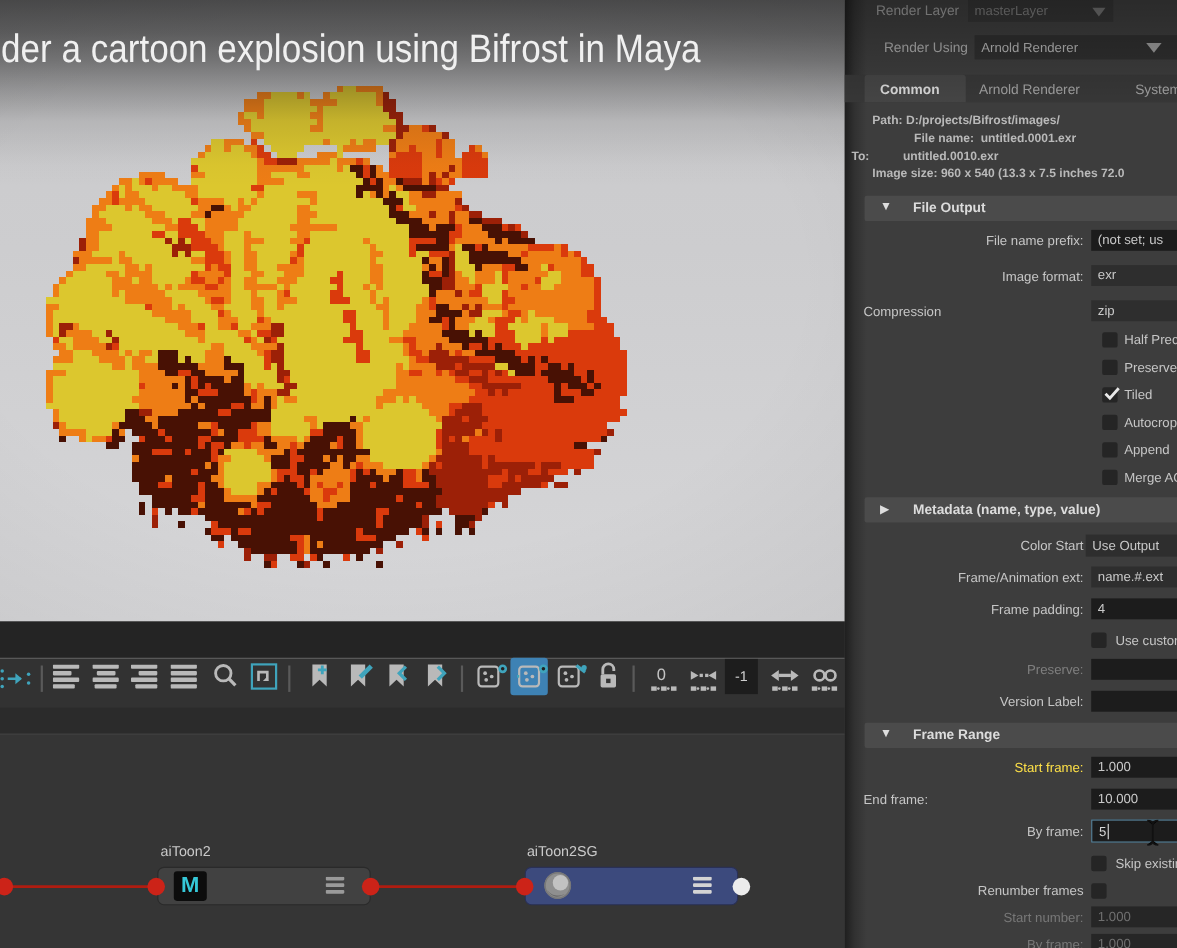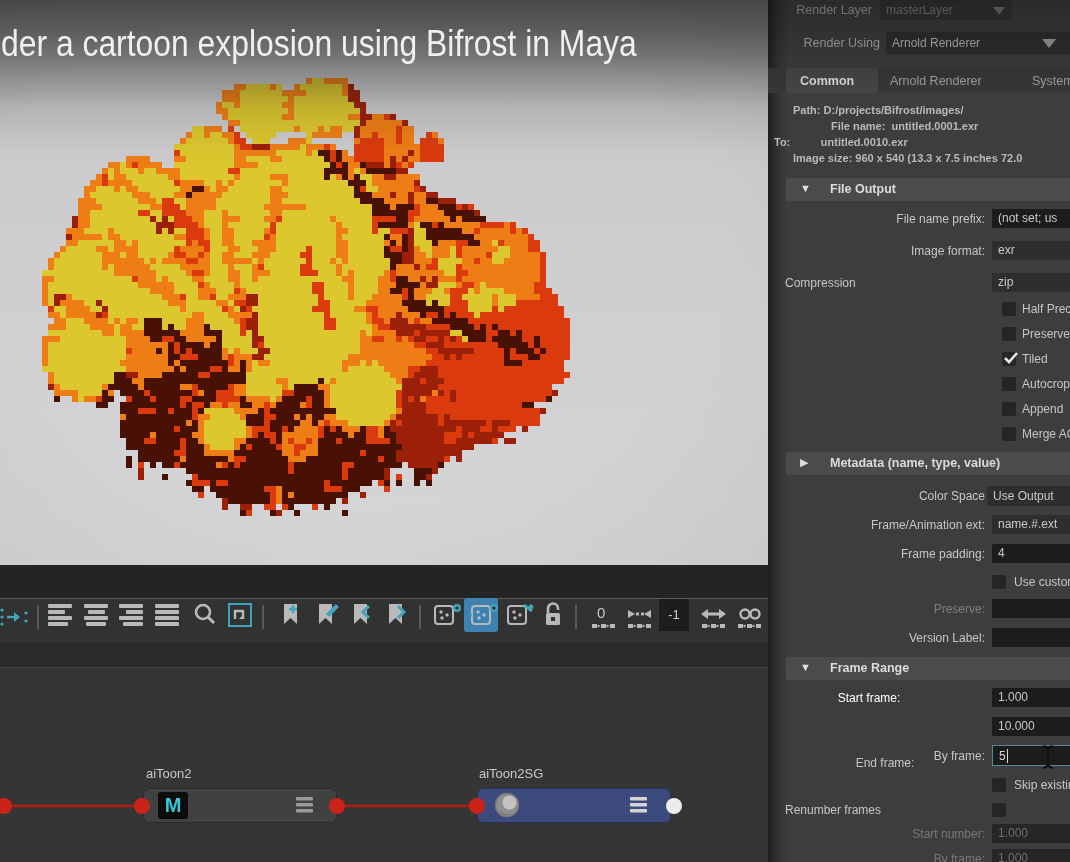--- a/index.html
+++ b/index.html
@@ -243,50 +243,50 @@
 <div style="position:absolute;left:1022px;top:352px;color:#c6c6c6;font:normal 12px 'Liberation Sans';white-space:nowrap">Tiled</div>
 <div style="position:absolute;left:1002px;top:377px;width:14px;height:14px;background:#252525;border-radius:2px"></div>
 <div style="position:absolute;left:1022px;top:377px;color:#c6c6c6;font:normal 12px 'Liberation Sans';white-space:nowrap">Autocrop</div>
 <div style="position:absolute;left:1002px;top:402px;width:14px;height:14px;background:#252525;border-radius:2px"></div>
 <div style="position:absolute;left:1022px;top:402px;color:#c6c6c6;font:normal 12px 'Liberation Sans';white-space:nowrap">Append</div>
 <div style="position:absolute;left:1002px;top:427px;width:14px;height:14px;background:#252525;border-radius:2px"></div>
 <div style="position:absolute;left:1022px;top:427px;color:#c6c6c6;font:normal 12px 'Liberation Sans';white-space:nowrap">Merge AOVs</div>
 <div style="position:absolute;left:786px;top:452px;width:292px;height:23px;background:#4b4b4b;border-radius:2px;"></div>
 <div style="position:absolute;left:800px;top:456px;color:#dedede;font:11px 'Liberation Sans'">▶</div>
 <div style="position:absolute;left:830px;top:456px;color:#dcdcdc;font:bold 12.5px 'Liberation Sans'">Metadata (name, type, value)</div>
-<div style="position:absolute;left:785px;top:489px;width:200px;text-align:right;color:#c6c6c6;font:normal 12px 'Liberation Sans';white-space:nowrap">Color Space</div>
+<div style="position:absolute;left:785px;top:489px;width:200px;text-align:right;color:#c6c6c6;font:normal 12px 'Liberation Sans';white-space:nowrap">Color Start</div>
 <div style="position:absolute;left:987px;top:486px;width:91px;height:20px;background:#2e2e2e;color:#c9c9c9;font:12px 'Liberation Sans';line-height:20px;padding-left:6px;box-sizing:border-box;white-space:nowrap;overflow:hidden">Use Output</div>
 <div style="position:absolute;left:785px;top:518px;width:200px;text-align:right;color:#c6c6c6;font:normal 12px 'Liberation Sans';white-space:nowrap">Frame/Animation ext:</div>
 <div style="position:absolute;left:992px;top:515px;width:80px;height:19px;background:#2e2e2e;color:#c9c9c9;font:12px 'Liberation Sans';line-height:19px;padding-left:6px;box-sizing:border-box;white-space:nowrap;overflow:hidden">name.#.ext</div>
 <div style="position:absolute;left:785px;top:547px;width:200px;text-align:right;color:#c6c6c6;font:normal 12px 'Liberation Sans';white-space:nowrap">Frame padding:</div>
 <div style="position:absolute;left:992px;top:544px;width:80px;height:19px;background:#1c1c1c;color:#c9c9c9;font:12px 'Liberation Sans';line-height:19px;padding-left:6px;box-sizing:border-box;white-space:nowrap;overflow:hidden">4</div>
 <div style="position:absolute;left:992px;top:575px;width:14px;height:14px;background:#252525;border-radius:2px"></div>
 <div style="position:absolute;left:1014px;top:575px;color:#c6c6c6;font:normal 12px 'Liberation Sans';white-space:nowrap">Use custom ext</div>
 <div style="position:absolute;left:785px;top:602px;width:200px;text-align:right;color:#7f7f7f;font:normal 12px 'Liberation Sans';white-space:nowrap">Preserve:</div>
 <div style="position:absolute;left:992px;top:599px;width:80px;height:19px;background:#1c1c1c;color:#c9c9c9;font:12px 'Liberation Sans';line-height:19px;padding-left:6px;box-sizing:border-box;white-space:nowrap;overflow:hidden"></div>
 <div style="position:absolute;left:785px;top:631px;width:200px;text-align:right;color:#c6c6c6;font:normal 12px 'Liberation Sans';white-space:nowrap">Version Label:</div>
 <div style="position:absolute;left:992px;top:628px;width:80px;height:19px;background:#1c1c1c;color:#c9c9c9;font:12px 'Liberation Sans';line-height:19px;padding-left:6px;box-sizing:border-box;white-space:nowrap;overflow:hidden"></div>
 <div style="position:absolute;left:786px;top:657px;width:292px;height:23px;background:#4b4b4b;border-radius:2px;"></div>
 <div style="position:absolute;left:800px;top:661px;color:#dedede;font:11px 'Liberation Sans'">▼</div>
 <div style="position:absolute;left:830px;top:661px;color:#dcdcdc;font:bold 12.5px 'Liberation Sans'">Frame Range</div>
-<div style="position:absolute;left:769px;top:691px;width:200px;text-align:center;color:#ffffff;font:normal 12px 'Liberation Sans';white-space:nowrap">Start frame:</div>
+<div style="position:absolute;left:785px;top:691px;width:200px;text-align:right;color:#fde047;font:normal 12px 'Liberation Sans';white-space:nowrap">Start frame:</div>
 <div style="position:absolute;left:992px;top:688px;width:80px;height:19px;background:#1c1c1c;color:#c9c9c9;font:12px 'Liberation Sans';line-height:19px;padding-left:6px;box-sizing:border-box;white-space:nowrap;overflow:hidden">1.000</div>
-<div style="position:absolute;left:785px;top:756px;width:200px;text-align:center;color:#c6c6c6;font:normal 12px 'Liberation Sans';white-space:nowrap">End frame:</div>
+<div style="position:absolute;left:785px;top:720px;width:200px;text-align:left;color:#c6c6c6;font:normal 12px 'Liberation Sans';white-space:nowrap">End frame:</div>
 <div style="position:absolute;left:992px;top:717px;width:80px;height:19px;background:#1c1c1c;color:#c9c9c9;font:12px 'Liberation Sans';line-height:19px;padding-left:6px;box-sizing:border-box;white-space:nowrap;overflow:hidden">10.000</div>
 <div style="position:absolute;left:785px;top:749px;width:200px;text-align:right;color:#c6c6c6;font:normal 12px 'Liberation Sans';white-space:nowrap">By frame:</div>
 <div style="position:absolute;left:992px;top:745px;width:80px;height:21px;background:#1c1c1c;border:1px solid #5a87a0;color:#d8d8d8;font:12px 'Liberation Sans';line-height:21px;padding-left:6px;box-sizing:border-box;white-space:nowrap;overflow:hidden">5<span style="border-left:1px solid #ddd;margin-left:1px"></span></div>
 <svg style="position:absolute;left:1040px;top:744px" width="16" height="26">
     <g stroke="#111" stroke-width="1.6">
       <path d="M3 2c3 0 5 1 5 4"></path>
       <path d="M13 2c-3 0-5 1-5 4"></path>
       <path d="M8 6v14"></path>
       <path d="M3 24c3 0 5-1 5-4"></path>
       <path d="M13 24c-3 0-5-1-5-4"></path>
     </g>
   </svg>
 <div style="position:absolute;left:992px;top:778px;width:14px;height:14px;background:#252525;border-radius:2px"></div>
 <div style="position:absolute;left:1014px;top:778px;color:#c6c6c6;font:normal 12px 'Liberation Sans';white-space:nowrap">Skip existing fr</div>
-<div style="position:absolute;left:785px;top:803px;width:200px;text-align:left;color:#c6c6c6;font:normal 12px 'Liberation Sans';white-space:nowrap">Renumber frames</div>
+<div style="position:absolute;left:785px;top:803px;width:200px;text-align:right;color:#c6c6c6;font:normal 12px 'Liberation Sans';white-space:nowrap">Renumber frames</div>
 <div style="position:absolute;left:992px;top:803px;width:14px;height:14px;background:#252525;border-radius:2px"></div>
 <div style="position:absolute;left:785px;top:827px;width:200px;text-align:right;color:#787878;font:normal 12px 'Liberation Sans';white-space:nowrap">Start number:</div>
 <div style="position:absolute;left:992px;top:824px;width:80px;height:19px;background:#262626;color:#6f6f6f;font:12px 'Liberation Sans';line-height:19px;padding-left:6px;box-sizing:border-box;white-space:nowrap;overflow:hidden">1.000</div>
 <div style="position:absolute;left:785px;top:852px;width:200px;text-align:right;color:#787878;font:normal 12px 'Liberation Sans';white-space:nowrap">By frame:</div>
 <div style="position:absolute;left:992px;top:849px;width:80px;height:19px;background:#262626;color:#6f6f6f;font:12px 'Liberation Sans';line-height:19px;padding-left:6px;box-sizing:border-box;white-space:nowrap;overflow:hidden">1.000</div>
 <div style="position:absolute;left:768px;top:0;width:302px;height:95px;background:linear-gradient(180deg,rgba(0,0,0,0.30),rgba(0,0,0,0))"></div>
 </body></html>

